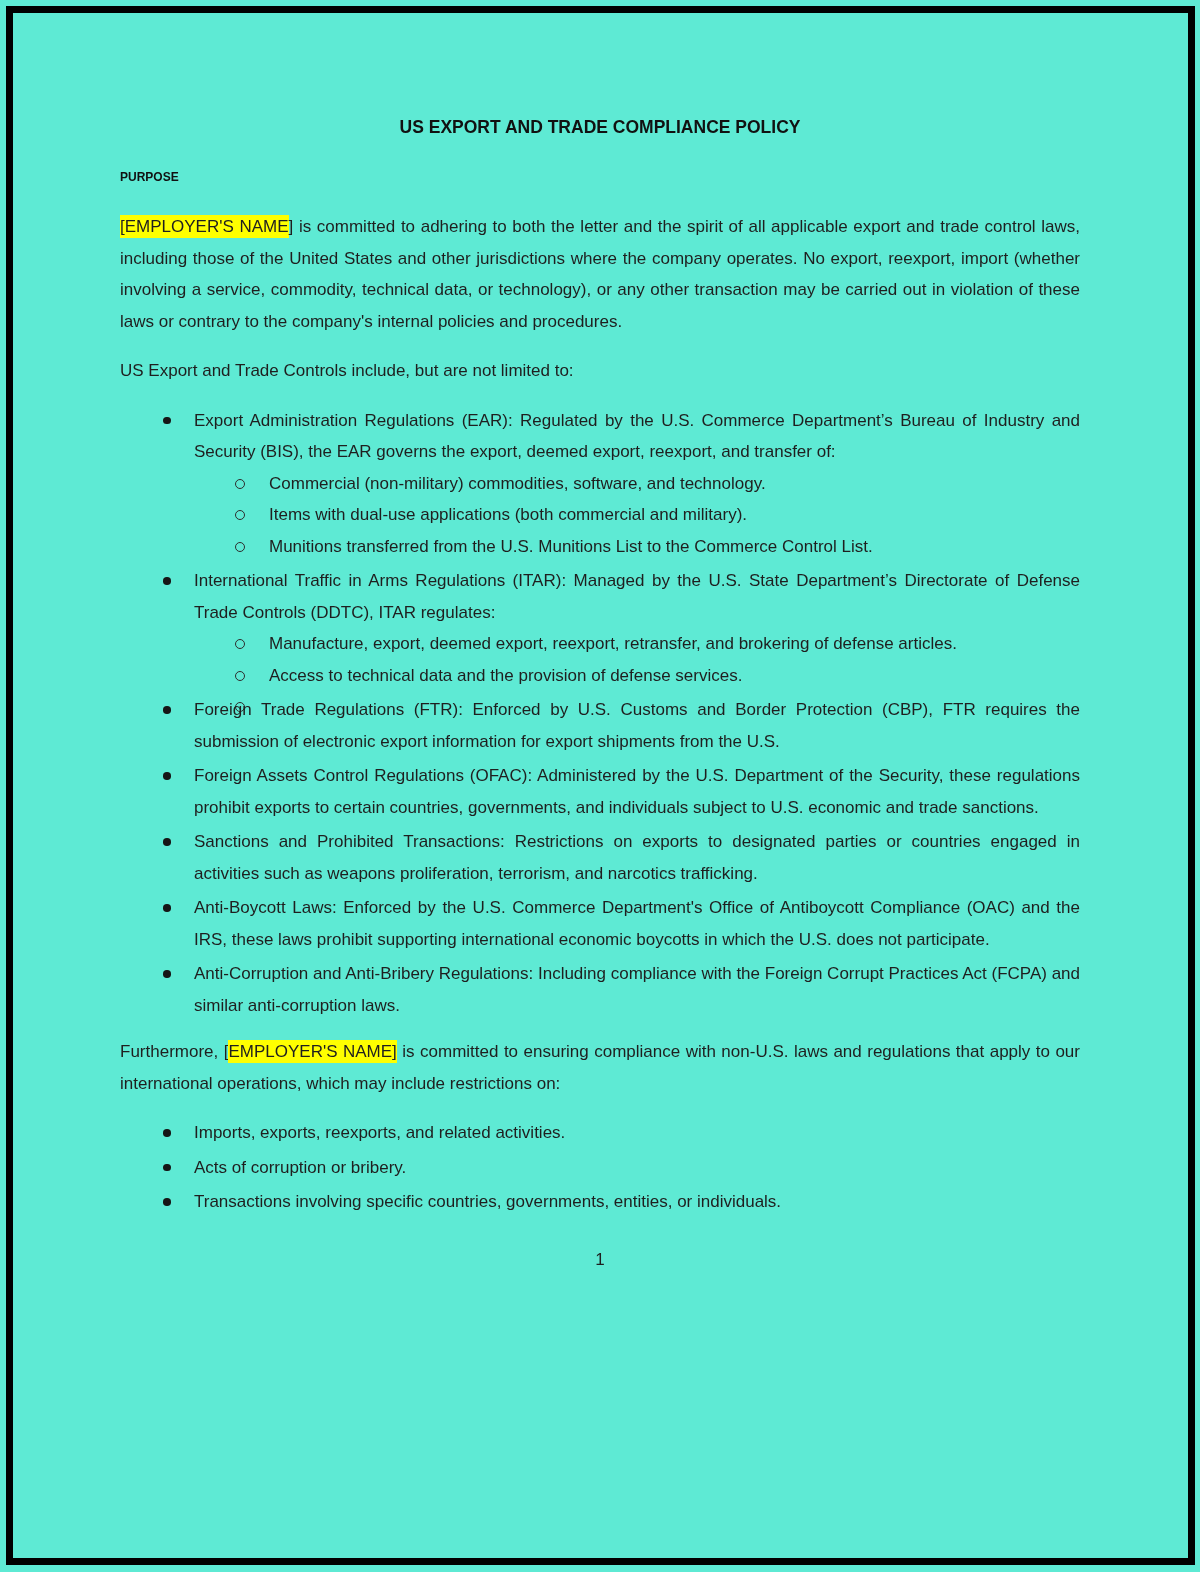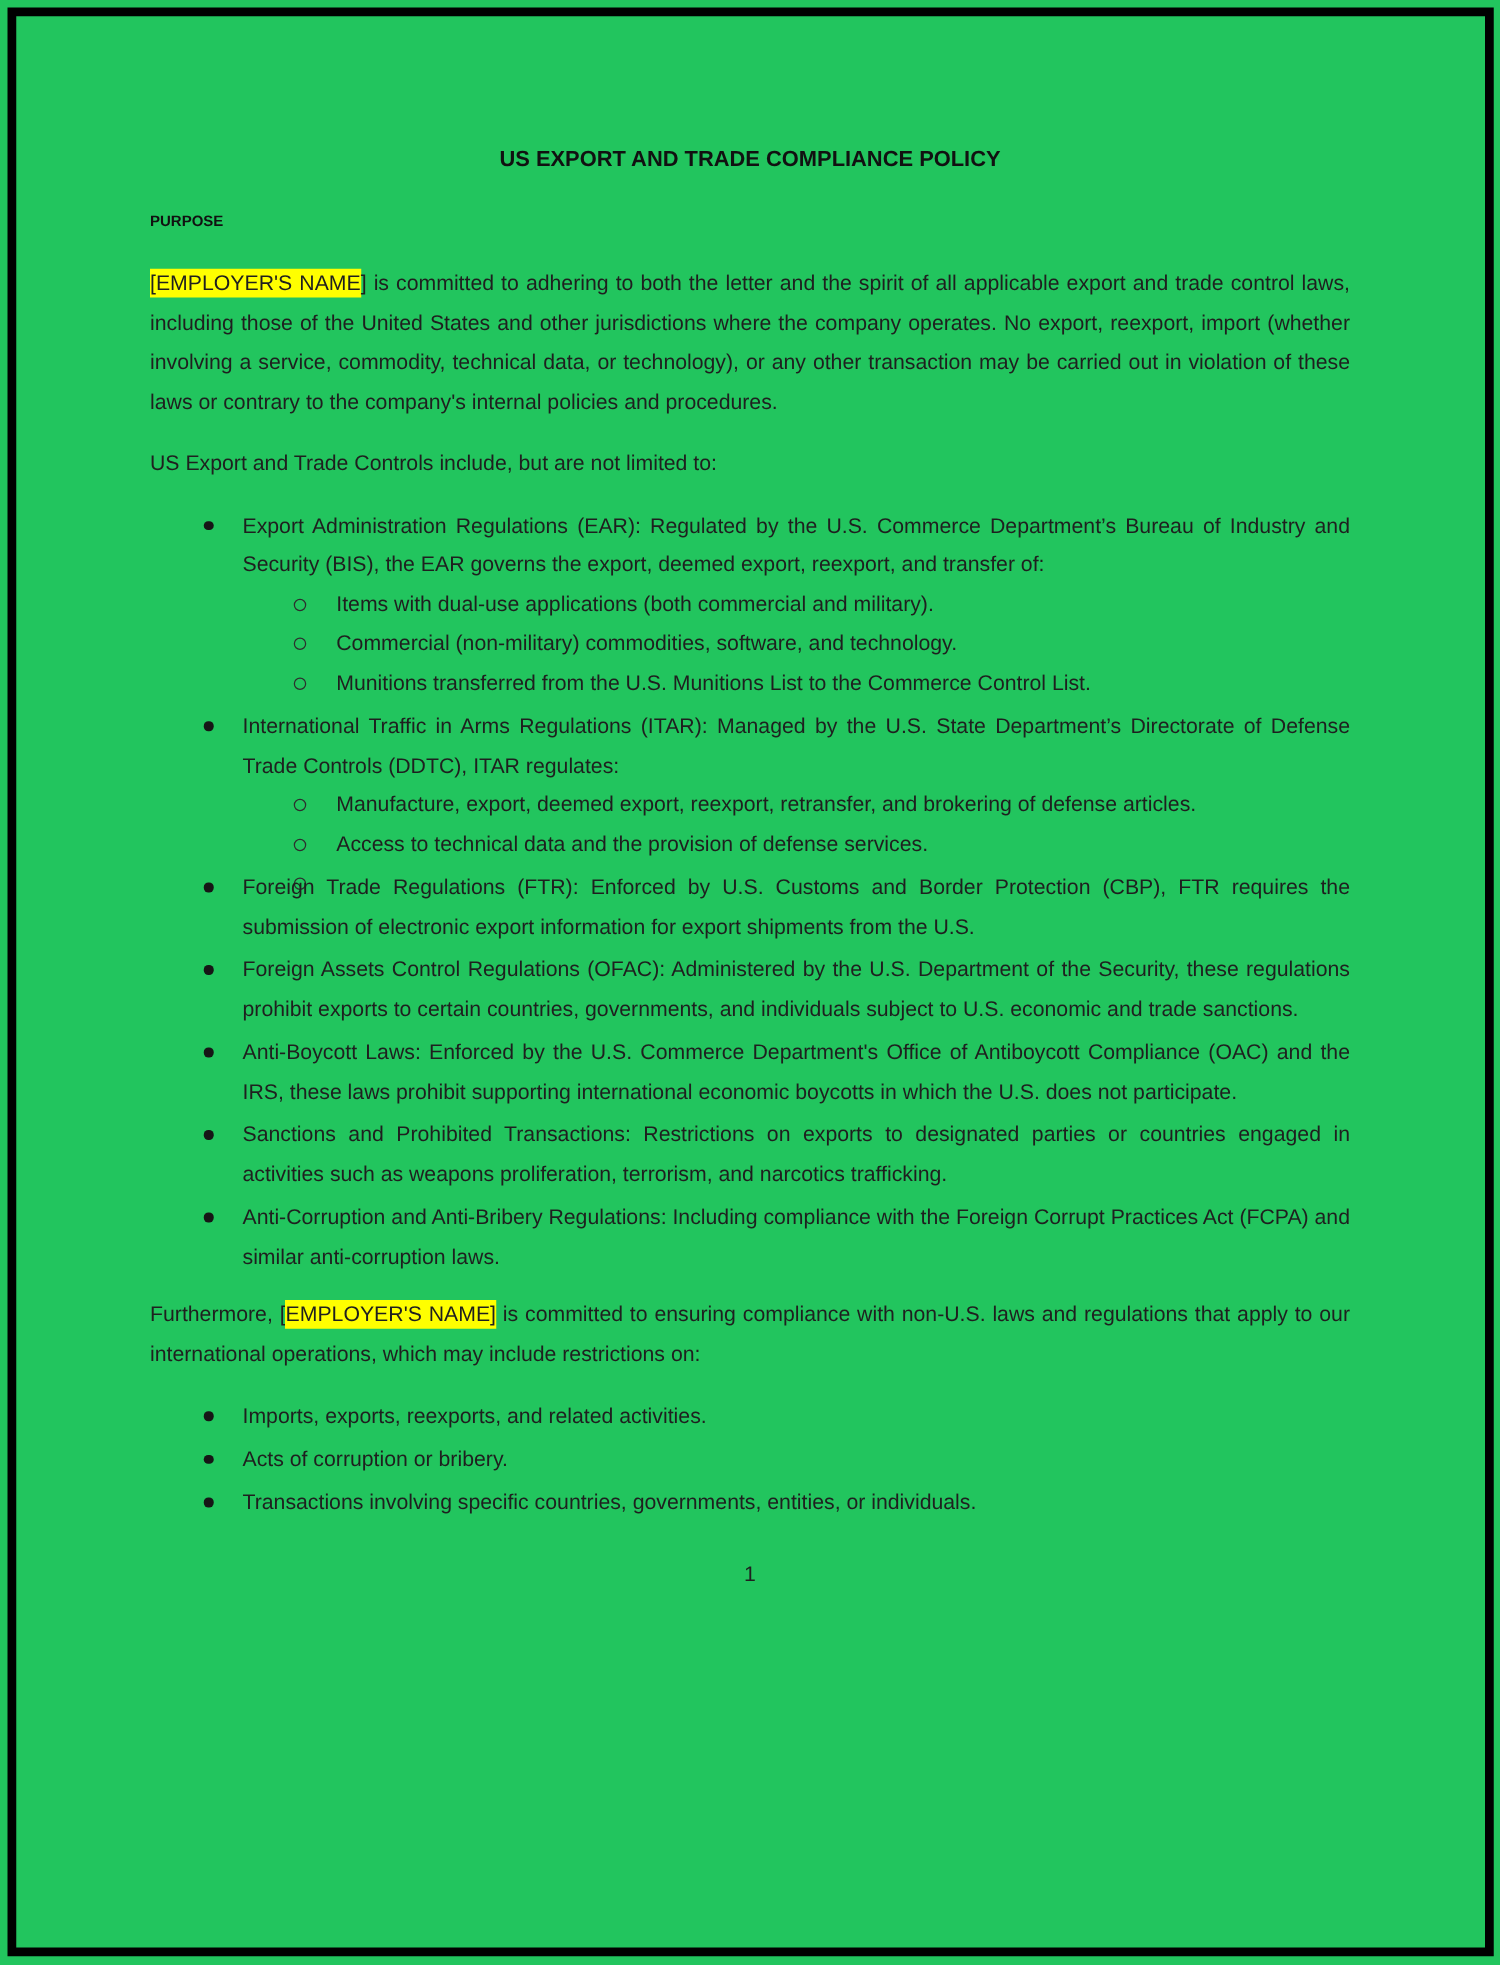--- a/index.html
+++ b/index.html
@@ -4,21 +4,21 @@
 <style>
   html, body {
     margin: 0;
     padding: 0;
     background: #ffffff;
   }
   .page {
     position: relative;
     width: 1200px;
     height: 1572px;
-    background: #22c55e;
+    background: #5eead4;
     overflow: hidden;
     font-family: "Liberation Sans", sans-serif;
     color: #1f1f1f;
     font-size: 17px;
     line-height: 31.5px;
   }
   .page-border {
     position: absolute;
     left: 6px;
     top: 6px;
@@ -114,22 +114,22 @@
 
     <p class="body-para"><span class="hl" style="background: rgb(255, 255, 0);">[EMPLOYER'S NAME</span><span>] is committed to adhering to both the letter and the spirit of all applicable export and trade control laws, including those of the United States and other jurisdictions where the company operates. No export, reexport, import (whether involving a service, commodity, technical data, or technology), or any other transaction may be carried out in violation of these laws or contrary to the company's internal policies and procedures.</span></p>
 
     <p class="body-para">US Export and Trade Controls include, but are not limited to:</p>
 
     <ul class="l1">
       <li>
         <span class="b1"></span>
         <span>Export Administration Regulations (EAR): Regulated by the U.S. Commerce Department’s Bureau of Industry and Security (BIS), the EAR governs the export, deemed export, reexport, and transfer of:</span>
         <ul class="l2">
+          <li><span class="b2"></span><span>Commercial (non-military) commodities, software, and technology.</span></li>
           <li><span class="b2"></span><span>Items with dual-use applications (both commercial and military).</span></li>
-          <li><span class="b2"></span><span>Commercial (non-military) commodities, software, and technology.</span></li>
           <li><span class="b2"></span><span>Munitions transferred from the U.S. Munitions List to the Commerce Control List.</span></li>
         </ul>
       </li>
       <li>
         <span class="b1"></span>
         <span>International Traffic in Arms Regulations (ITAR): Managed by the U.S. State Department’s Directorate of Defense Trade Controls (DDTC), ITAR regulates:</span>
         <ul class="l2">
           <li><span class="b2"></span><span>Manufacture, export, deemed export, reexport, retransfer, and brokering of defense articles.</span></li>
           <li><span class="b2"></span><span>Access to technical data and the provision of defense services.</span></li>
           <li><span class="b2"></span></li>
@@ -138,25 +138,25 @@
       <li>
         <span class="b1"></span>
         <span>Foreign Trade Regulations (FTR): Enforced by U.S. Customs and Border Protection (CBP), FTR requires the submission of electronic export information for export shipments from the U.S.</span>
       </li>
       <li>
         <span class="b1"></span>
         <span>Foreign Assets Control Regulations (OFAC): Administered by the U.S. Department of the Security, these regulations prohibit exports to certain countries, governments, and individuals subject to U.S. economic and trade sanctions.</span>
       </li>
       <li>
         <span class="b1"></span>
-        <span>Anti-Boycott Laws: Enforced by the U.S. Commerce Department's Office of Antiboycott Compliance (OAC) and the IRS, these laws prohibit supporting international economic boycotts in which the U.S. does not participate.</span>
+        <span>Sanctions and Prohibited Transactions: Restrictions on exports to designated parties or countries engaged in activities such as weapons proliferation, terrorism, and narcotics trafficking.</span>
       </li>
       <li>
         <span class="b1"></span>
-        <span>Sanctions and Prohibited Transactions: Restrictions on exports to designated parties or countries engaged in activities such as weapons proliferation, terrorism, and narcotics trafficking.</span>
+        <span>Anti-Boycott Laws: Enforced by the U.S. Commerce Department's Office of Antiboycott Compliance (OAC) and the IRS, these laws prohibit supporting international economic boycotts in which the U.S. does not participate.</span>
       </li>
       <li>
         <span class="b1"></span>
         <span>Anti-Corruption and Anti-Bribery Regulations: Including compliance with the Foreign Corrupt Practices Act (FCPA) and similar anti-corruption laws.</span>
       </li>
     </ul>
 
     <p class="body-para"><span>Furthermore, [</span><span class="hl" style="background: rgb(255, 255, 0);">EMPLOYER'S NAME]</span><span> is committed to ensuring compliance with non-U.S. laws and regulations that apply to our international operations, which may include restrictions on:</span></p>
 
     <ul class="l1">

